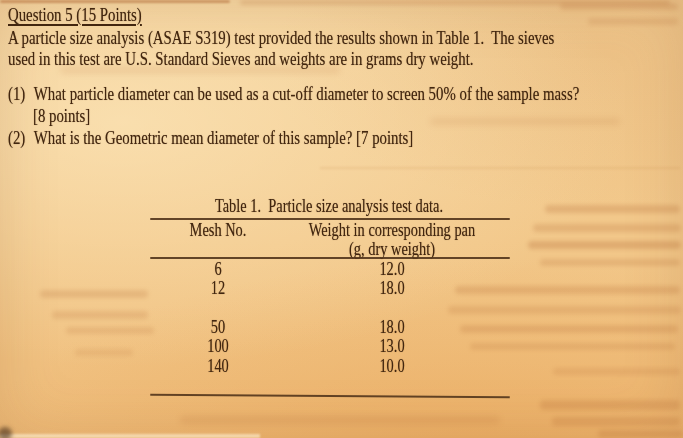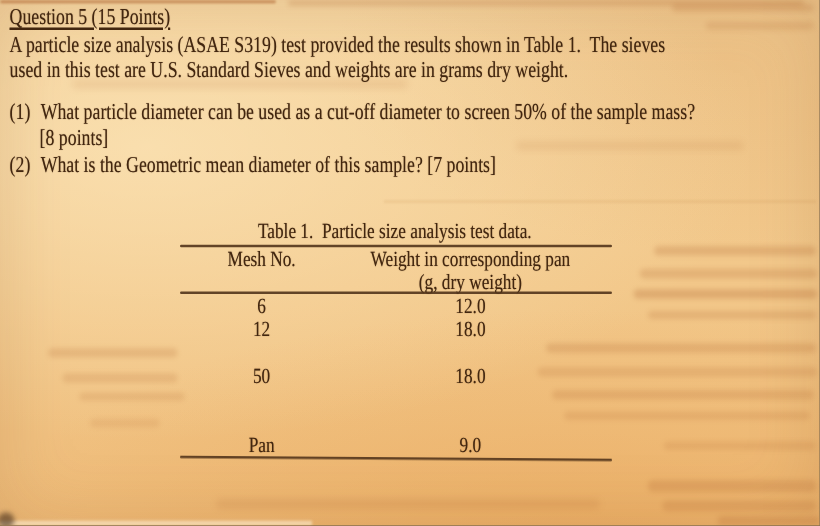--- a/index.html
+++ b/index.html
@@ -23,21 +23,21 @@
     text-shadow:0 0 1px rgba(66,38,15,0.5);
   }
   .body-line { left:8px; }
   .title-line {
     text-decoration:underline;
     text-decoration-thickness:1.6px;
     text-underline-offset:3px;
   }
   .q-text { margin-left:11px; }
   
-  .dtable { position:absolute; left:148px; top:182px; width:362px; height:208px; }
+  .dtable { position:absolute; left:148px; top:196px; width:362px; height:208px; }
   .dtable .t { font-size:18px; line-height:19px; }
   .tbl-title { left:0; width:100%; text-align:center; transform:scaleX(0.8); transform-origin:50% 50%; }
   .cell { text-align:center; transform:scaleX(0.8); transform-origin:50% 50%; }
   .c1 { left:0; width:140px; }
   .c2 { left:130px; width:228px; }
   .rule {
     position:absolute; left:2px; right:0; height:2px;
     background:#53351b; border-radius:1px; filter:blur(0.4px); opacity:0.9;
   }
   .row { position:absolute; left:0; width:100%; height:19px; }
@@ -120,20 +120,24 @@
       <div class="t cell c2">12.0</div>
     </div>
     <div class="row" style="top:83px">
       <div class="t cell c1">12</div>
       <div class="t cell c2">18.0</div>
     </div>
     <div class="row" style="top:122px">
       <div class="t cell c1">50</div>
       <div class="t cell c2">18.0</div>
     </div>
-    <div class="row" style="top:180px">
-      <div class="t cell c1">Pan</div>
-      <div class="t cell c2">9.0</div>
+    <div class="row" style="top:141px">
+      <div class="t cell c1">100</div>
+      <div class="t cell c2">13.0</div>
+    </div>
+    <div class="row" style="top:161px">
+      <div class="t cell c1">140</div>
+      <div class="t cell c2">10.0</div>
     </div>
 
     <div class="rule" style="top:199px; transform:rotate(0.4deg)"></div>
   </div>
 </div>
 
 </body></html>

